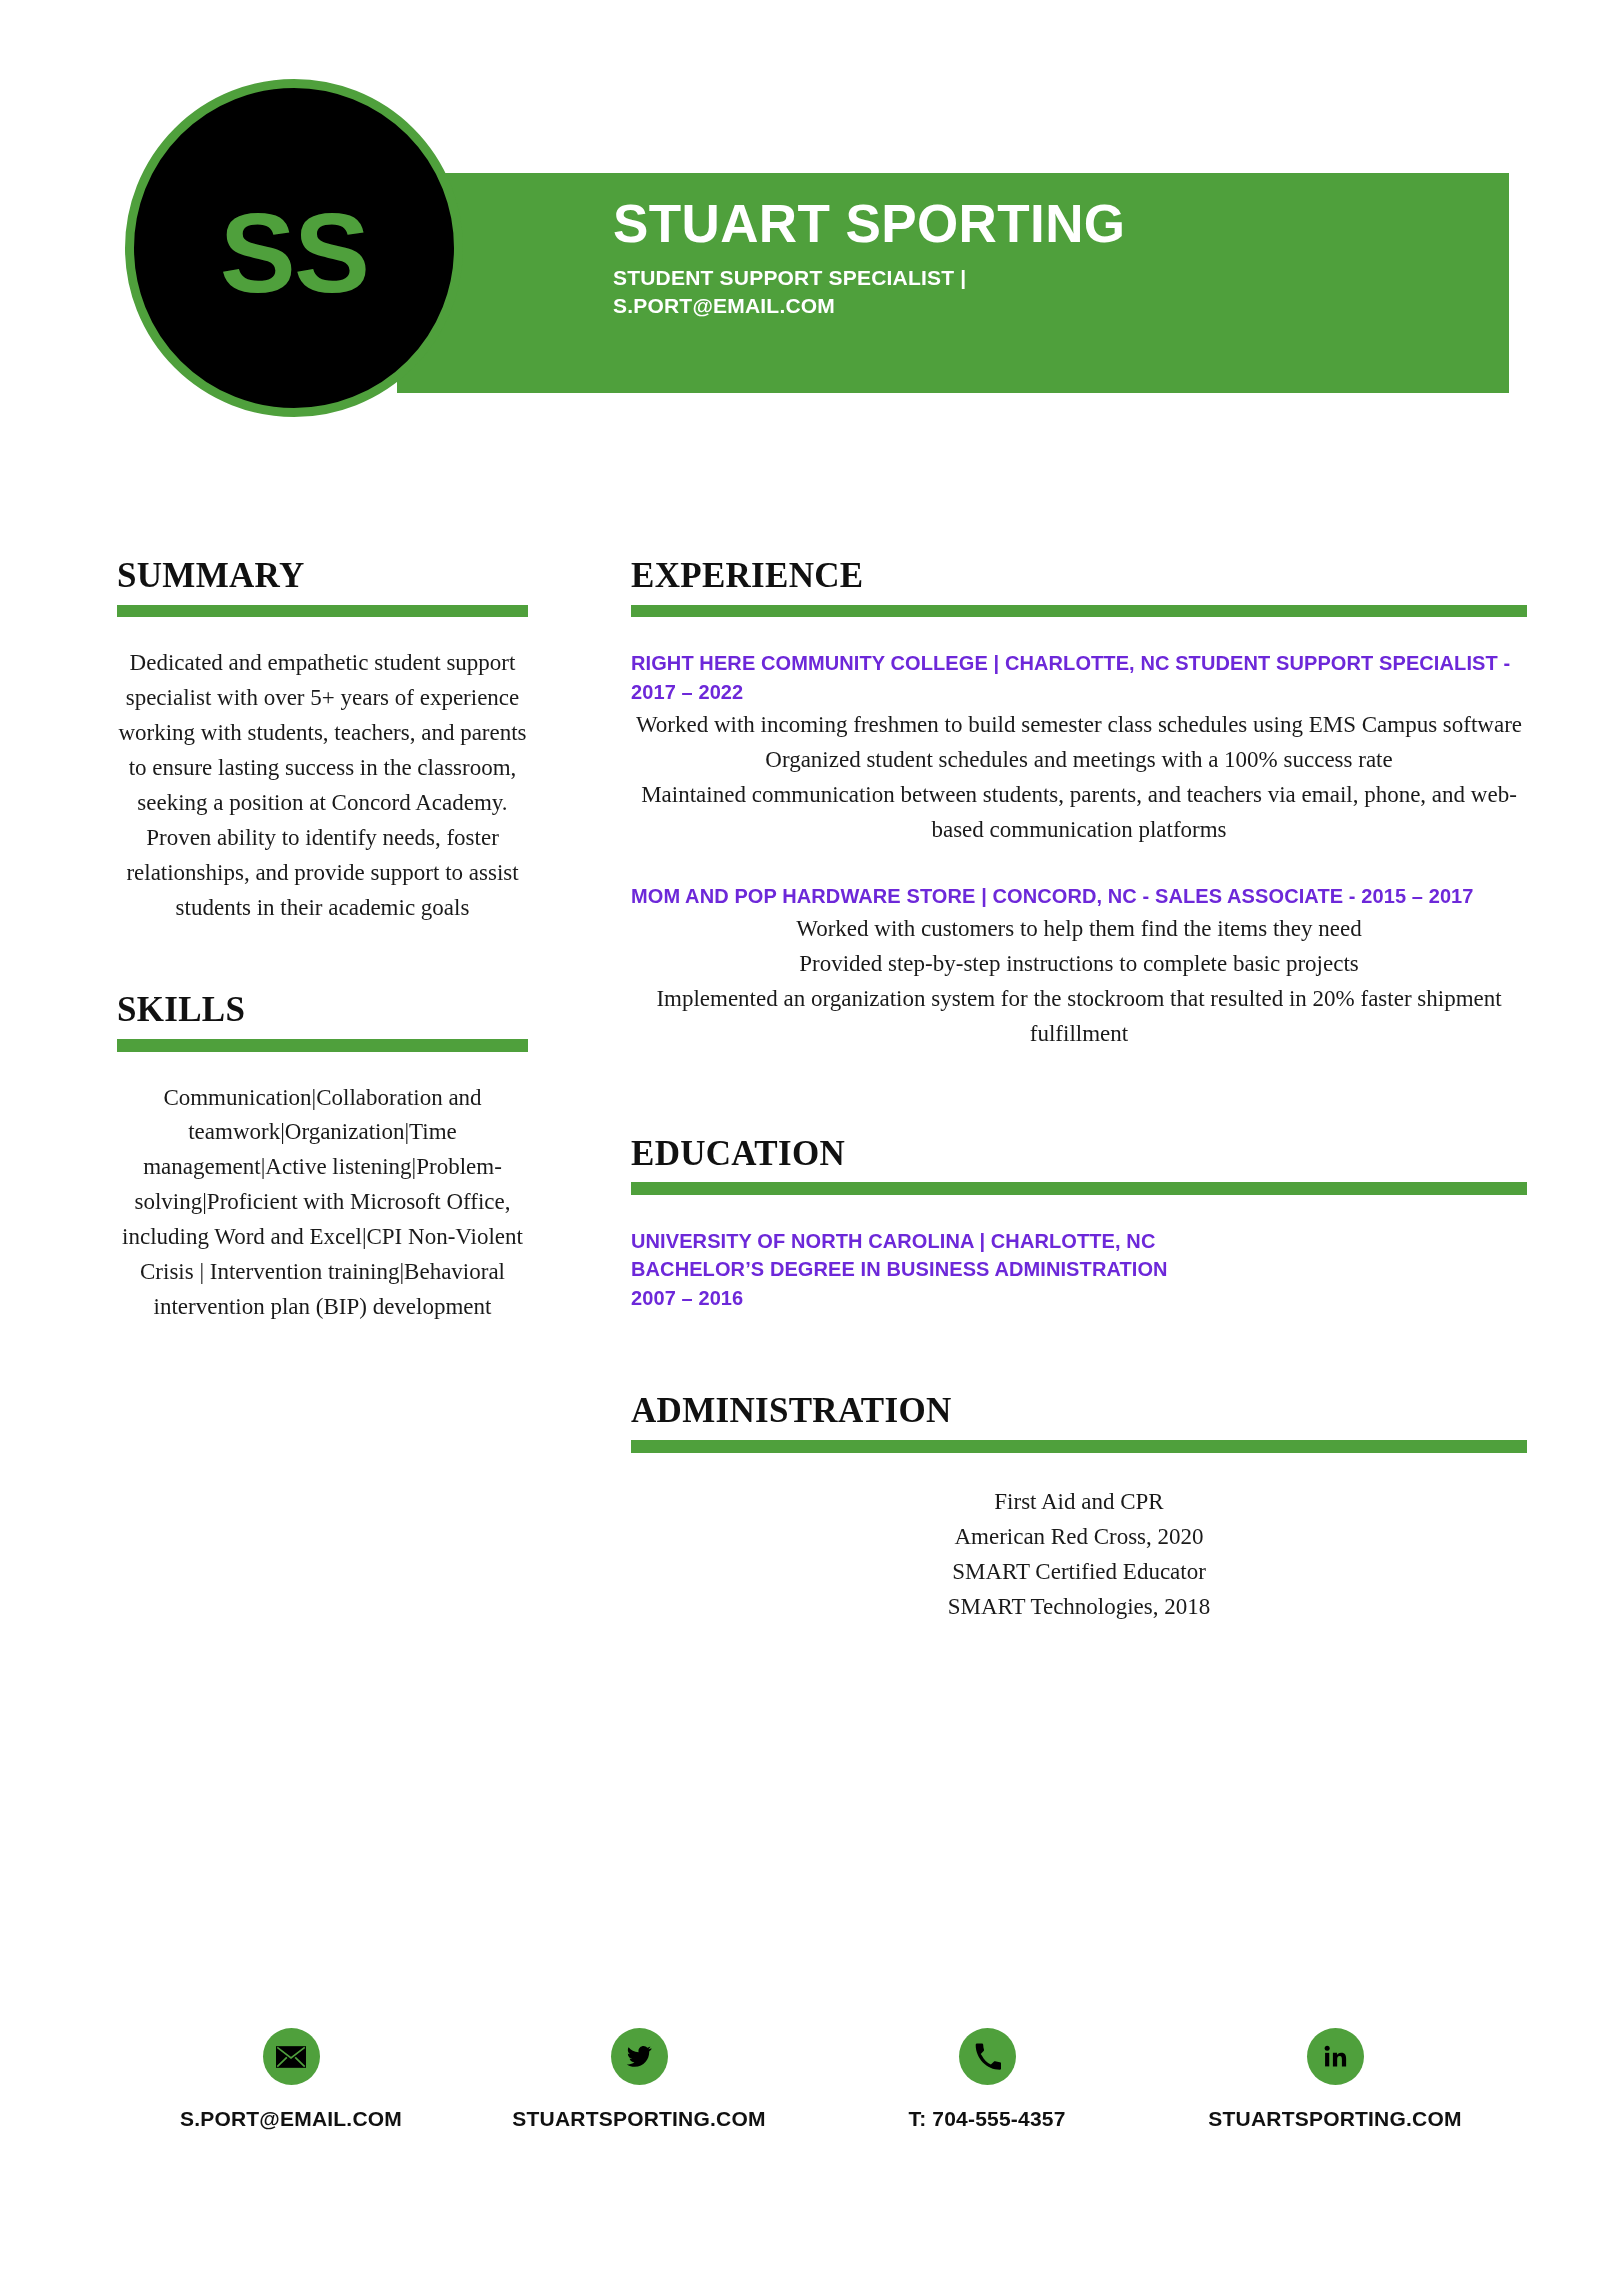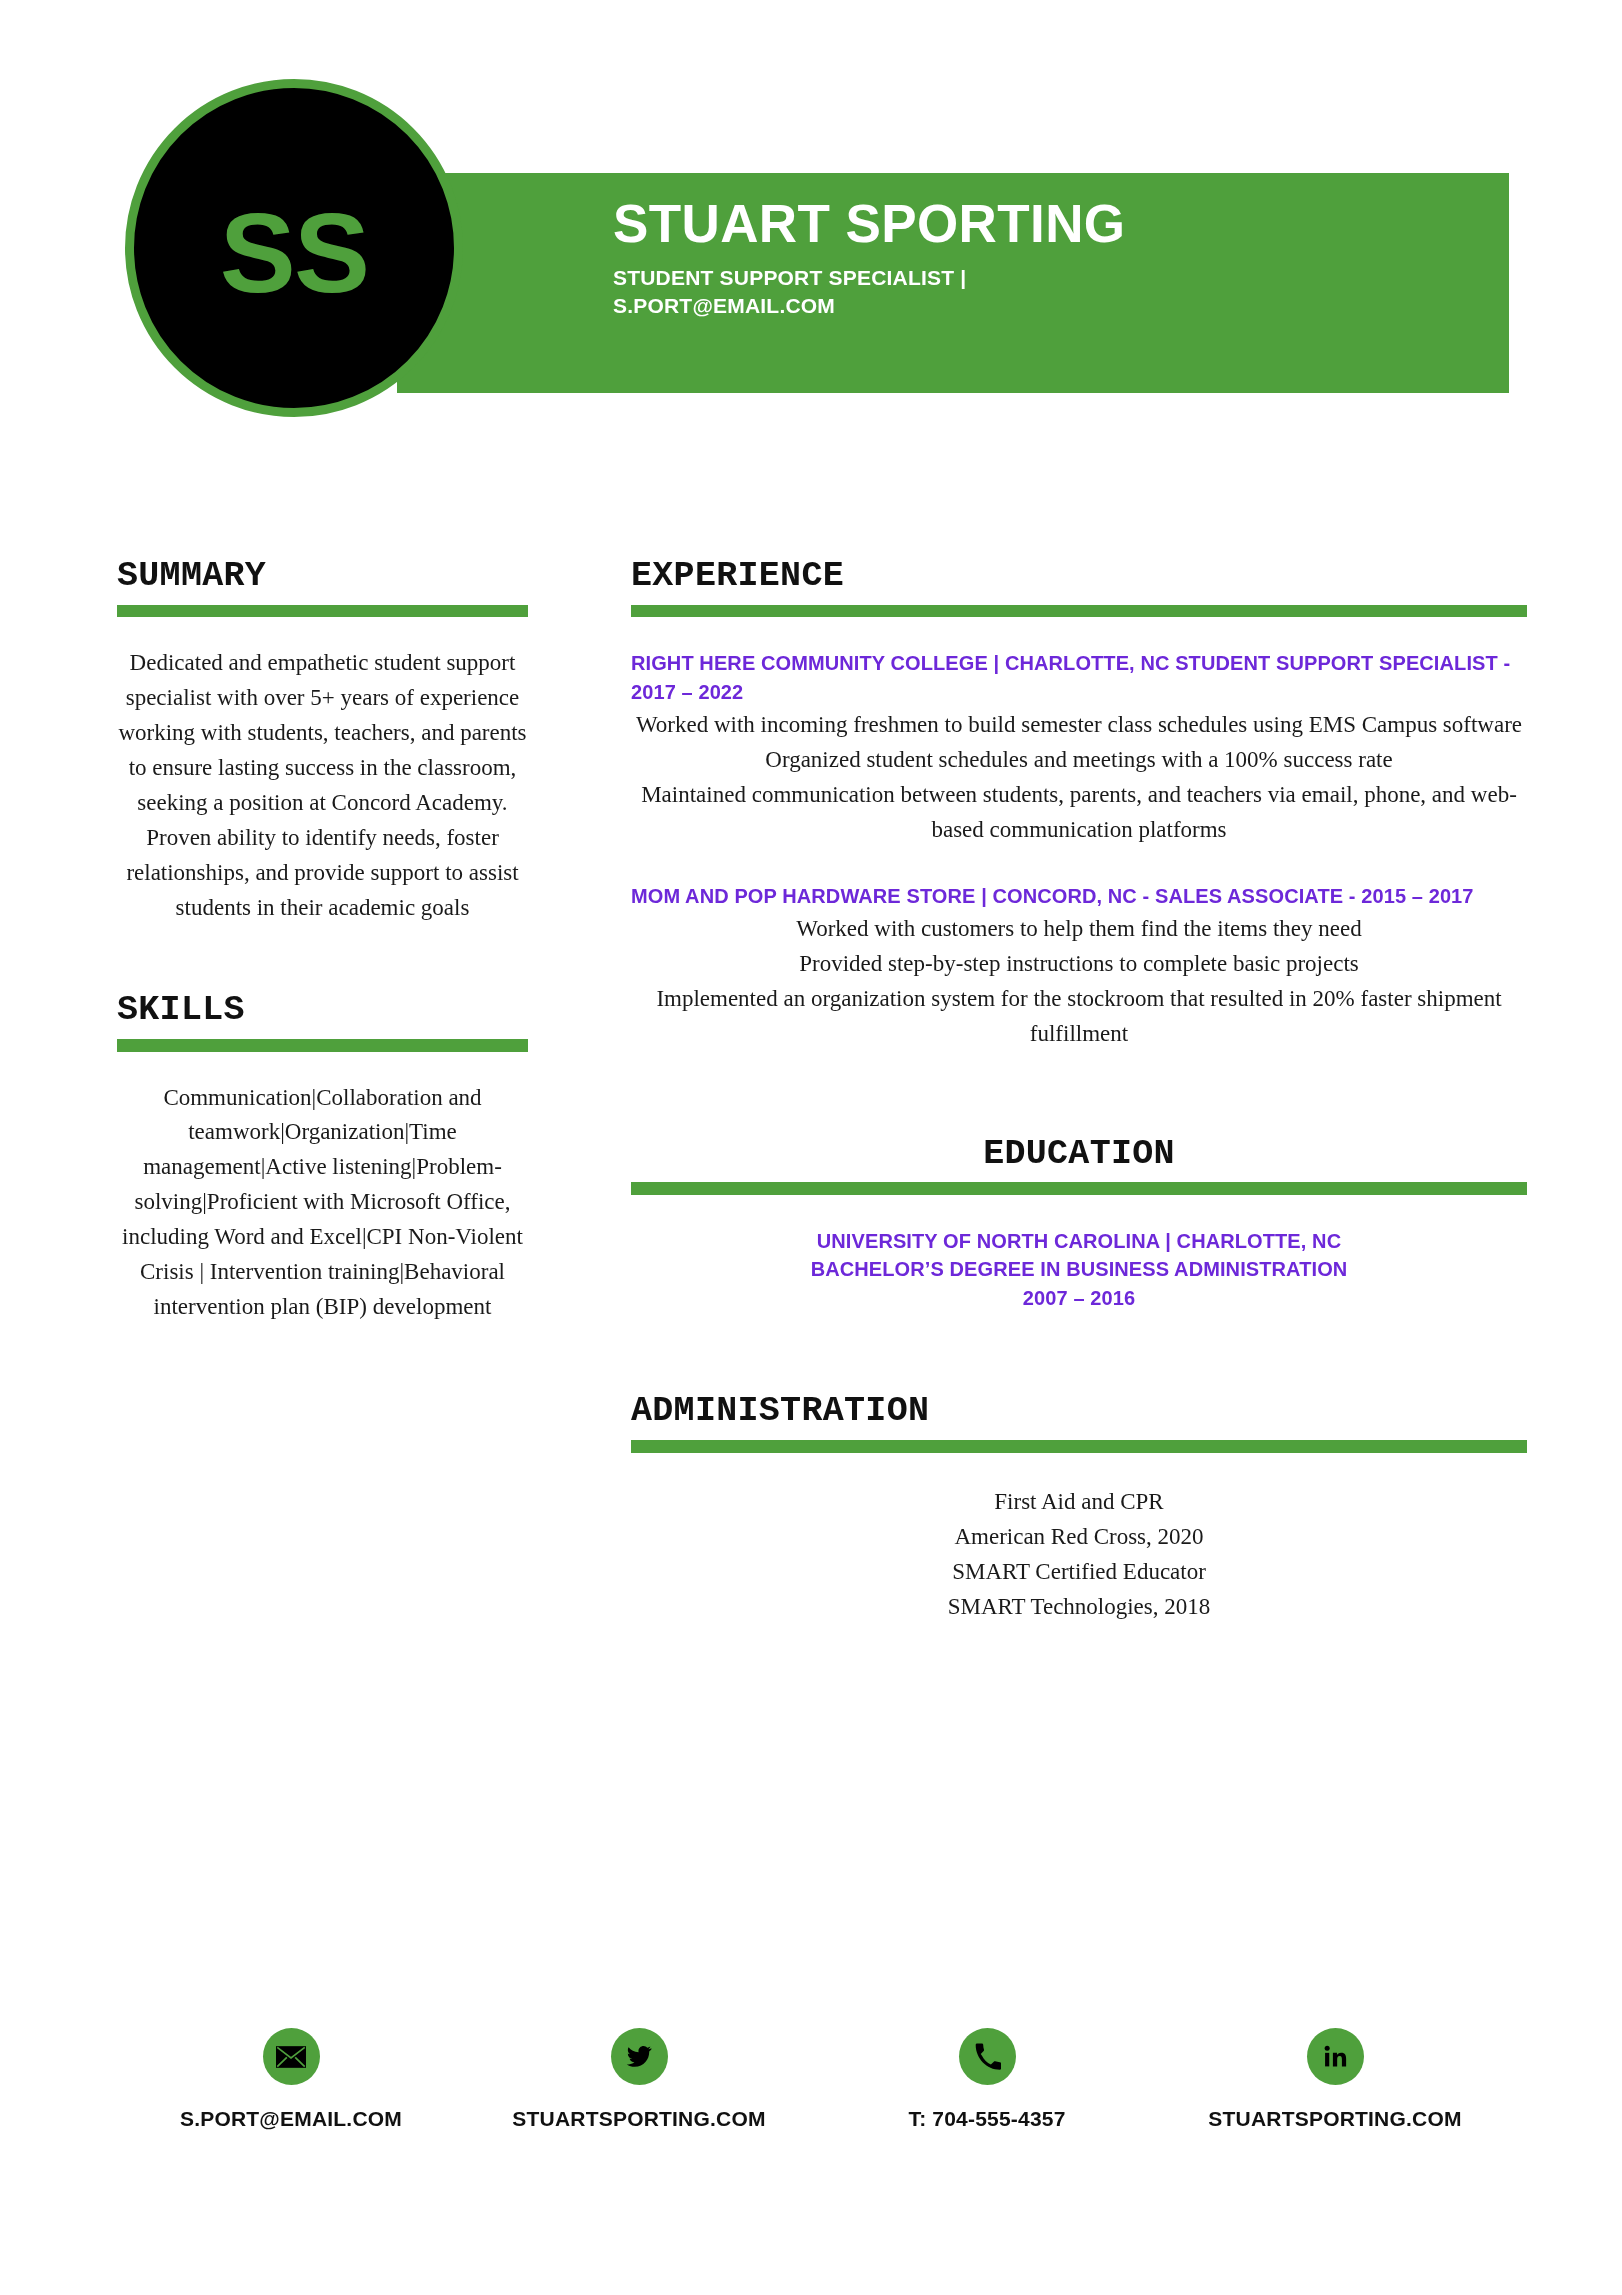--- a/index.html
+++ b/index.html
@@ -92,21 +92,21 @@
   #col-right {
     position: absolute;
     left: 631px;
     top: 558px;
     width: 896px;
   }
 
   
   .section { margin-bottom: 0; }
   .section-title {
-    font-family: Liberation Mono, monospace;
+    font-family: Liberation Serif, serif;
     font-weight: bold;
     font-size: 35px;
     color: #111111;
     letter-spacing: 0.3px;
     line-height: 1.05;
     margin: 0;
   }
   .rule {
     height: 12.7px;
     background: #4FA03C;
@@ -135,21 +135,21 @@
     margin-top: 1.7px;
   }
   .entry-lines div { }
 
   #summary-body { margin-top: 29px; }
   #skills-section { margin-top: 66px; }
   #skills-body { margin-top: 29px; }
 
   #exp-entry-1 { margin-top: 32px; }
   #exp-entry-2 { margin-top: 34px; }
-  #education-section { margin-top: 84px; text-align: center; }
+  #education-section { margin-top: 84px; }
   #edu-entry { margin-top: 32px; }
   #certifications-section { margin-top: 81px; }
   #cert-body { margin-top: 32px; }
 
   
   #footer {
     position: absolute;
     left: 117px;
     top: 2028px;
     width: 1392px;

